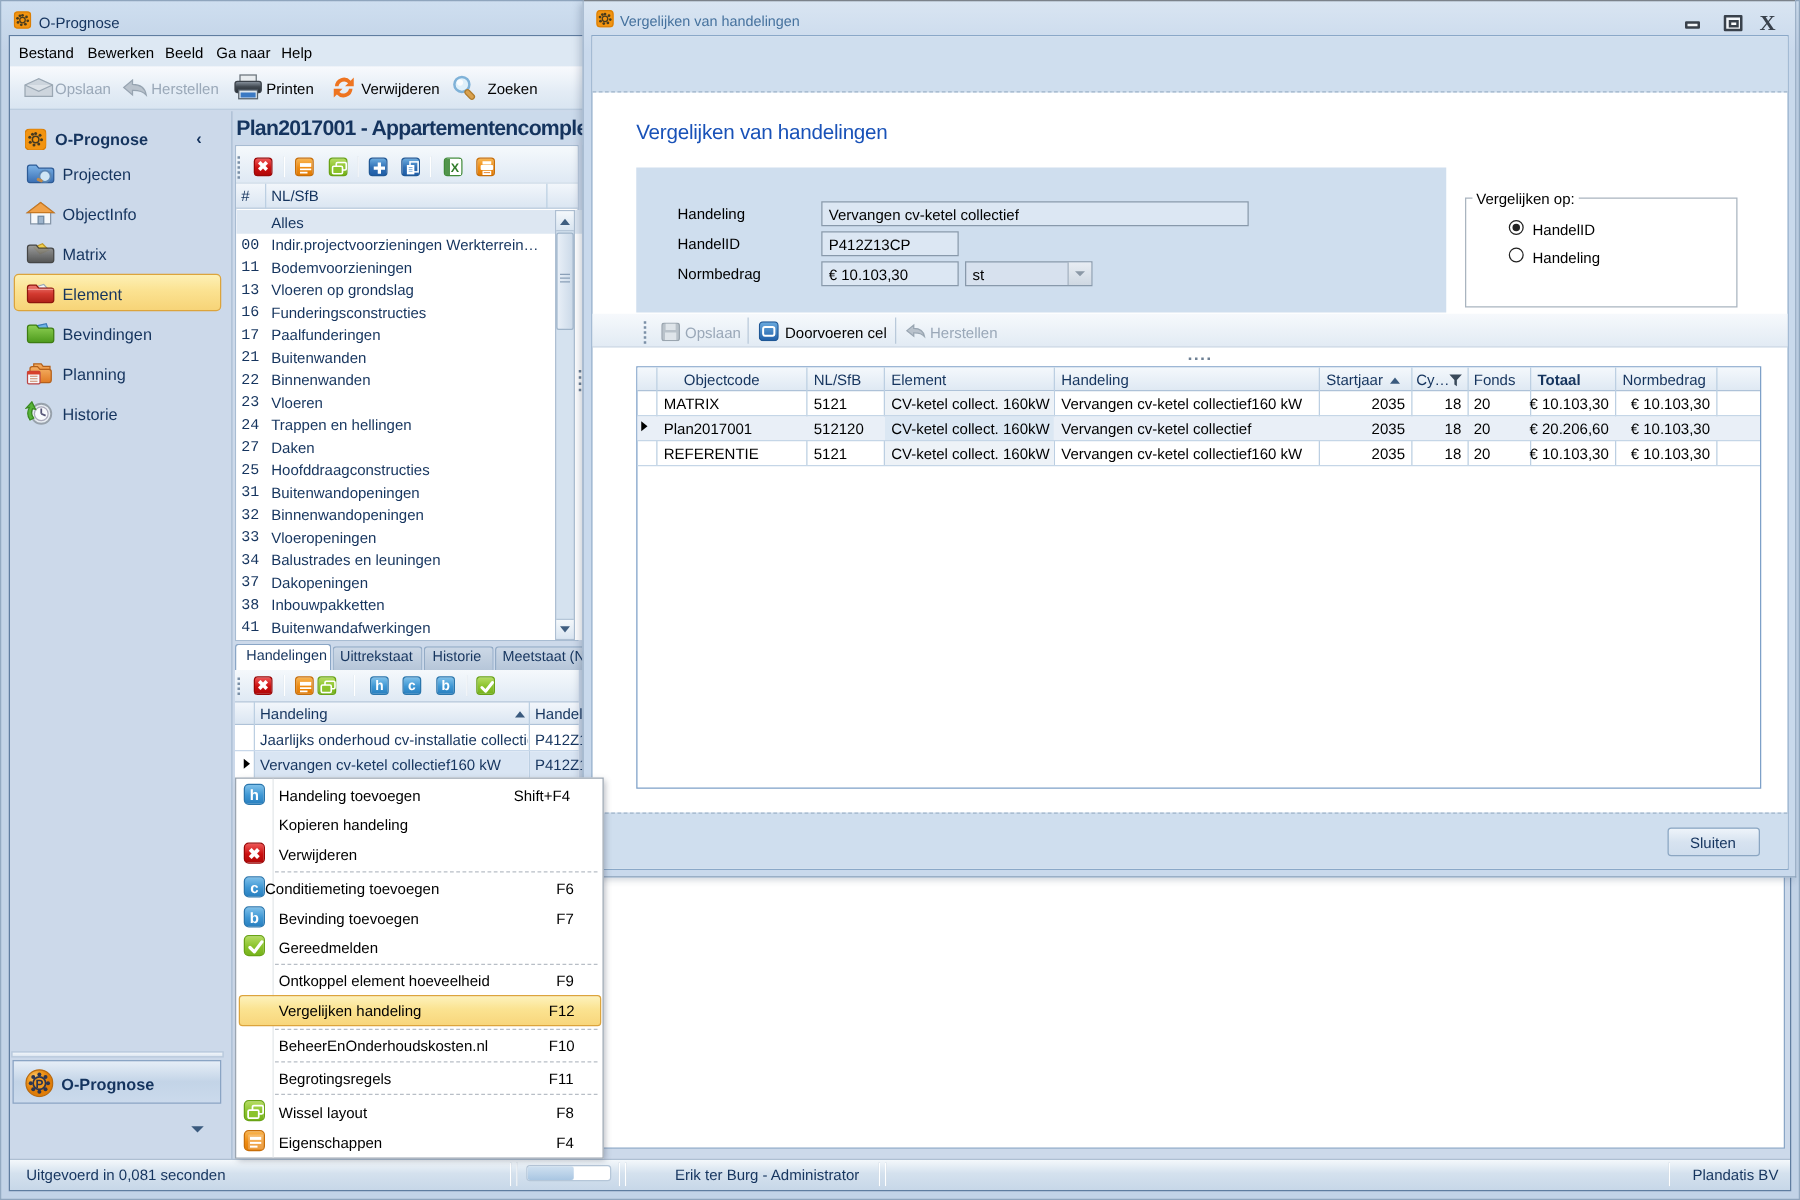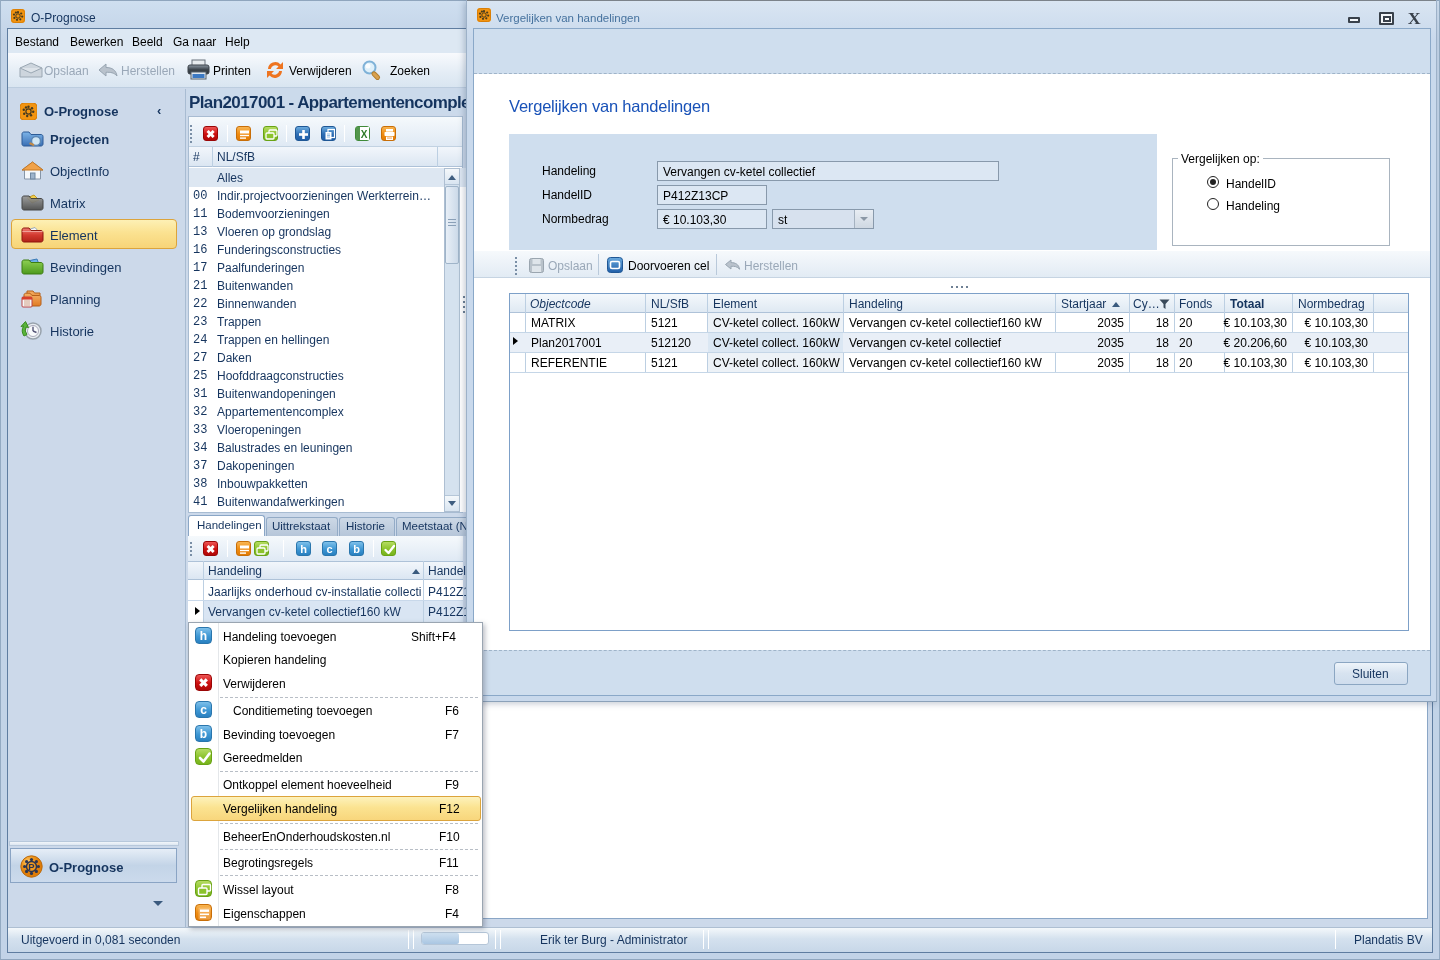--- a/index.html
+++ b/index.html
@@ -132,21 +132,21 @@
         <linearGradient id="fblu" x1="0" y1="0" x2="0" y2="1">
           <stop offset="0" stop-color="#7db4e8"></stop>
           <stop offset="1" stop-color="#3a6fb4"></stop>
         </linearGradient>
       </defs>
       <path d="M2 6 C2 4.9 2.9 4 4 4 L9 4 L11 6.5 L21 6.5 C22.1 6.5 23 7.4 23 8.5 L23 16 C23 17.1 22.1 18 21 18 L4 18 C2.9 18 2 17.1 2 16 Z" fill="url(#fblu)" stroke="#2d5b96"></path>
       <circle cx="16" cy="13" r="4.5" fill="#cfe6f5" stroke="#5b87b5" stroke-width="1.5"></circle>
       <rect x="10" y="14" width="5" height="2.4" rx="1" transform="rotate(25 10 14)" fill="#c08a4a"></rect>
     </svg>
   </div>
-<div class="abs nav" style="left:50px;top:132px;font-size:13px;font-weight:bold;">Projecten</div>
+<div class="abs nav" style="left:50px;top:132px;font-size:13px;">Projecten</div>
 <div class="abs" id="si-objectinfo" style="left:20px;top:160px;">
     <svg width="25" height="21">
       <path d="M12.5 2 L23 10 L20.5 10 L20.5 19 L4.5 19 L4.5 10 L2 10 Z" fill="#f5f8fb" stroke="#8696a8"></path>
       <path d="M12.5 2 L23 10 L2 10 Z" fill="#f0a24a" stroke="#c87820"></path>
       <rect x="10.5" y="13" width="4.5" height="6" fill="#9db4cc" stroke="#6f87a0"></rect>
     </svg>
   </div>
 <div class="abs nav" style="left:50px;top:164px;font-size:13px;">ObjectInfo</div>
 <div class="abs" id="si-matrix" style="left:20px;top:192px;">
     <svg width="25" height="21">
@@ -338,41 +338,41 @@
 <div class="eprow">
       <span class="n">21</span>
       <span class="t">Buitenwanden</span>
     </div>
 <div class="eprow">
       <span class="n">22</span>
       <span class="t">Binnenwanden</span>
     </div>
 <div class="eprow">
       <span class="n">23</span>
-      <span class="t">Trappen</span>
+      <span class="t">Vloeren</span>
     </div>
 <div class="eprow">
       <span class="n">24</span>
       <span class="t">Trappen en hellingen</span>
     </div>
 <div class="eprow">
       <span class="n">27</span>
       <span class="t">Daken</span>
     </div>
 <div class="eprow">
       <span class="n">25</span>
       <span class="t">Hoofddraagconstructies</span>
     </div>
 <div class="eprow">
       <span class="n">31</span>
       <span class="t">Buitenwandopeningen</span>
     </div>
 <div class="eprow">
       <span class="n">32</span>
-      <span class="t">Appartementencomplex</span>
+      <span class="t">Binnenwandopeningen</span>
     </div>
 <div class="eprow">
       <span class="n">33</span>
       <span class="t">Vloeropeningen</span>
     </div>
 <div class="eprow">
       <span class="n">34</span>
       <span class="t">Balustrades en leuningen</span>
     </div>
 <div class="eprow">
@@ -559,21 +559,21 @@
       <path d="M1.5 6.5 L7 2 L7 4.6 C11.5 4.6 14.8 6.5 15.6 11.2 C13.2 8.4 10.5 8.2 7 8.3 L7 11 Z" fill="#b9c2cc" stroke="#99a6b2"></path>
     </svg>
   </div>
 <div class="abs dis" style="left:744px;top:259px;">Herstellen</div>
 
 <div class="abs" style="left:951px;top:286px;width:2px;height:2px;background:#6e8094;box-shadow:5px 0 #6e8094,10px 0 #6e8094,15px 0 #6e8094;"></div>
 
 <div class="abs" style="left:509px;top:293px;width:900px;height:338px;background:#fff;border:1px solid #7da0c8;"></div>
 <div class="abs" style="left:510px;top:294px;width:898px;height:19px;background:linear-gradient(#f4f8fc,#dfe9f3);border-bottom:1px solid #aec2d8;"></div>
 
-<div class="abs nav" style="left:530px;top:297px;font-style:italic;">Objectcode</div>
+<div class="abs nav" style="left:547px;top:297px;">Objectcode</div>
 <div class="abs nav" style="left:651px;top:297px;">NL/SfB</div>
 <div class="abs nav" style="left:713px;top:297px;">Element</div>
 <div class="abs nav" style="left:849px;top:297px;">Handeling</div>
 <div class="abs nav" style="left:1061px;top:297px;">Startjaar</div>
 <div class="abs" style="left:1112px;top:302px;width:0;height:0;border-left:4px solid transparent;border-right:4px solid transparent;border-bottom:5px solid #3a5a7e;"></div>
 <div class="abs nav" style="left:1133px;top:297px;">Cy…</div>
 <div class="abs" id="funnel" style="left:1159px;top:299px;">
     <svg width="11" height="11">
       <path d="M0.5 0.5 L10.5 0.5 L6.5 5 L6.5 10 L4.5 8.5 L4.5 5 Z" fill="#3a4a5a"></path>
     </svg>
@@ -641,21 +641,21 @@
 <div class="abs" style="left:218px;top:623px;width:1px;height:303px;background:#e4e7ea;z-index:11;"></div>
 <div id="cm-items" style="position:absolute;left:188px;top:622px;width:295px;height:305px;z-index:12;white-space:nowrap;">
 <div class="abs" id="cm-i1" style="left:7px;top:5px;"><span class="gsq gblu" style="width:17px;height:17px;line-height:17px;font-size:12px;border-radius:4px;">h</span></div>
 <div class="abs blk" style="left:35px;top:8px;">Handeling toevoegen</div>
 <div class="abs blk" style="left:223px;top:8px;">Shift+F4</div>
 <div class="abs blk" style="left:35px;top:31px;">Kopieren handeling</div>
 <div class="abs" id="cm-i3" style="left:7px;top:52px;"><span class="gsq gred" style="width:17px;height:17px;line-height:17px;font-size:12px;border-radius:4px;">✖</span></div>
 <div class="abs blk" style="left:35px;top:55px;">Verwijderen</div>
 <div class="abs" style="left:32px;top:75px;width:258px;border-top:1px dashed #b8bec6;"></div>
 <div class="abs" id="cm-i4" style="left:7px;top:79px;"><span class="gsq gblu" style="width:17px;height:17px;line-height:17px;font-size:12px;border-radius:4px;">c</span></div>
-<div class="abs blk" style="left:45px;top:82px;">Conditiemeting toevoegen</div>
+<div class="abs blk" style="left:24px;top:82px;">Conditiemeting toevoegen</div>
 <div class="abs blk" style="left:257px;top:82px;">F6</div>
 <div class="abs" id="cm-i5" style="left:7px;top:103px;"><span class="gsq gblu" style="width:17px;height:17px;line-height:17px;font-size:12px;border-radius:4px;">b</span></div>
 <div class="abs blk" style="left:35px;top:106px;">Bevinding toevoegen</div>
 <div class="abs blk" style="left:257px;top:106px;">F7</div>
 <div class="abs" id="cm-i6" style="left:7px;top:126px;"><span class="gsq ggrn" style="width:17px;height:17px;border-radius:4px;"><svg width="15" height="15" style="margin:1px;">
           <path d="M3 8 L6.5 11.5 L12.5 3.5" fill="none" stroke="#fff" stroke-width="2.6" stroke-linecap="round" stroke-linejoin="round"></path>
         </svg></span></div>
 <div class="abs blk" style="left:35px;top:129px;">Gereedmelden</div>
 <div class="abs" style="left:32px;top:149px;width:258px;border-top:1px dashed #b8bec6;"></div>
 <div class="abs blk" style="left:35px;top:156px;">Ontkoppel element hoeveelheid</div>

